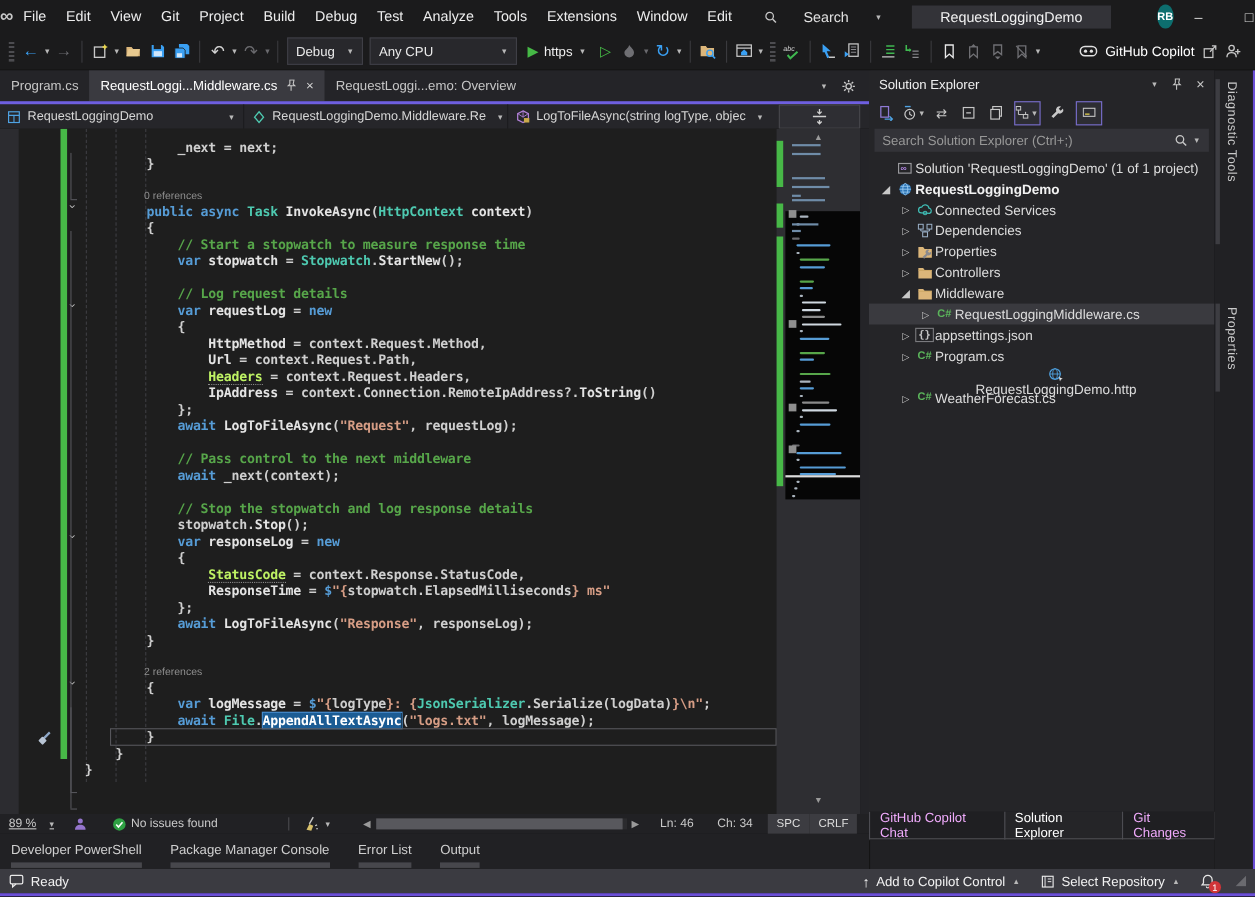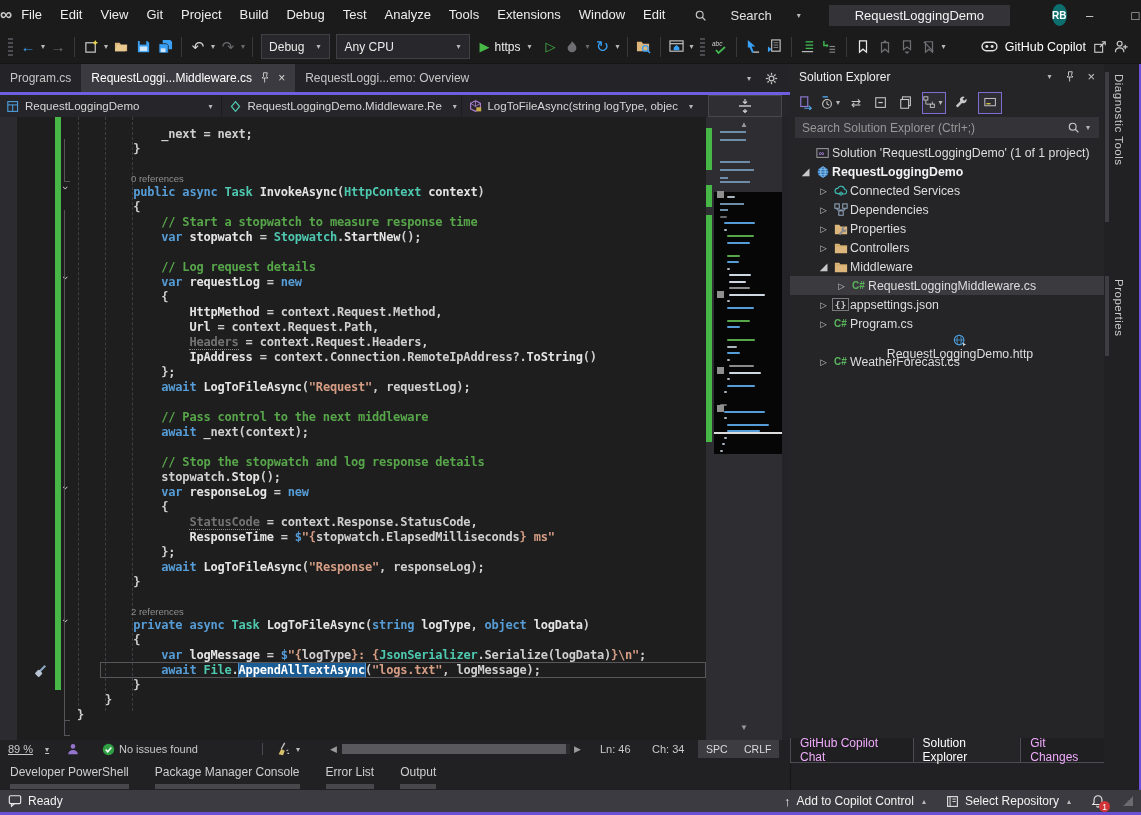--- a/index.html
+++ b/index.html
@@ -60,21 +60,21 @@
   .fold-line{position:absolute;left:64px;width:0;border-left:1px solid #55555a;}
   .fold-tick{position:absolute;left:64px;width:6px;height:0;border-top:1px solid #55555a;}
   .code-lines{position:absolute;left:75px;top:10px;font-family:"DejaVu Sans Mono",monospace;
               font-size:12px;font-weight:600;letter-spacing:-0.2px;}
   .cl{height:15px;line-height:15px;white-space:pre;padding-left:2px;}
   .cl.lens{height:13px;line-height:13px;font-size:9.5px;font-weight:400;color:#8f8f8f;
            font-family:"Liberation Sans",sans-serif;letter-spacing:0;}
   .cl.blank{height:15px;}
   .tk-k{color:#569cd6;} .tk-t{color:#4ec9b0;} .tk-m{color:#e4e4e4;} .tk-p{color:#cfcfcf;}
   .tk-c{color:#57a64a;} .tk-s{color:#d69d85;}
-  .tk-f{color:#737373;border-bottom:1px dotted #8b8b8b;}
+  .tk-f{color:#bef264;border-bottom:1px dotted #8b8b8b;}
   .tk-sel{background:#1b5c94;box-shadow:0 0 0 1px #4a8fd0;color:#ffffff;}
   .cur-line-box{position:absolute;left:100px;width:606px;height:16px;border:1px solid #56565b;box-sizing:border-box;}
   .screwdriver{position:absolute;left:34px;width:16px;height:16px;}
   
   .scrollstrip{position:absolute;left:706px;top:0;width:76px;height:623px;background:#2e2e32;}
   .strip-gap{position:absolute;left:782px;top:0;width:8px;height:623px;background:#242428;}
   .map-arrow{position:absolute;left:0;width:76px;text-align:center;color:#9a9a9a;font-size:8px;}
   .map-box{position:absolute;left:8px;top:75px;width:68px;height:262px;background:#060606;}
   .map-green{position:absolute;left:0;width:6px;background:#47b847;}
   .map-square{position:absolute;width:7px;height:7px;background:#8f8f8f;}
@@ -497,21 +497,20 @@
         <div class="cl"><span class="tk-p">            stopwatch.</span><span class="tk-m">Stop</span><span class="tk-p">();</span></div>
         <div class="cl"><span class="tk-k">            var </span><span class="tk-m">responseLog</span><span class="tk-p"> = </span><span class="tk-k">new</span></div>
         <div class="cl"><span class="tk-p">            {</span></div>
         <div class="cl"><span class="tk-p">                </span><span class="tk-f">StatusCode</span><span class="tk-p"> = context.Response.StatusCode,</span></div>
         <div class="cl"><span class="tk-m">                ResponseTime</span><span class="tk-p"> = </span><span class="tk-k">$</span><span class="tk-s">"{</span><span class="tk-p">stopwatch.ElapsedMilliseconds</span><span class="tk-s">} ms"</span></div>
         <div class="cl"><span class="tk-p">            };</span></div>
         <div class="cl"><span class="tk-k">            await </span><span class="tk-m">LogToFileAsync</span><span class="tk-p">(</span><span class="tk-s">"Response"</span><span class="tk-p">, responseLog);</span></div>
         <div class="cl"><span class="tk-p">        }</span></div>
         <div class="cl blank"></div>
         <div class="cl lens" style="margin-left: 54px;">2 references</div>
-        <div class="cl"><span class="tk-k">        private async </span><span class="tk-t">Task </span><span class="tk-m">LogToFileAsync</span><span class="tk-p">(</span><span class="tk-k">string</span><span class="tk-m"> logType</span><span class="tk-p">, </span><span class="tk-k">object</span><span class="tk-m"> logData</span><span class="tk-p">)</span></div>
         <div class="cl"><span class="tk-p">        {</span></div>
         <div class="cl"><span class="tk-k">            var </span><span class="tk-m">logMessage</span><span class="tk-p"> = </span><span class="tk-k">$</span><span class="tk-s">"{</span><span class="tk-p">logType</span><span class="tk-s">}: {</span><span class="tk-t">JsonSerializer</span><span class="tk-p">.Serialize(logData)</span><span class="tk-s">}\n"</span><span class="tk-p">;</span></div>
         <div class="cl"><span class="tk-k">            await </span><span class="tk-t">File</span><span class="tk-p">.</span><span class="tk-sel">AppendAllTextAsync</span><span class="tk-p">(</span><span class="tk-s">"logs.txt"</span><span class="tk-p">, logMessage);</span></div>
         <div class="cl"><span class="tk-p">        }</span></div>
         <div class="cl"><span class="tk-p">    }</span></div>
         <div class="cl"><span class="tk-p">}</span></div>
       </div>
 
     <div class="scrollstrip">
       <div class="map-arrow" style="top:3px;">▲</div>

